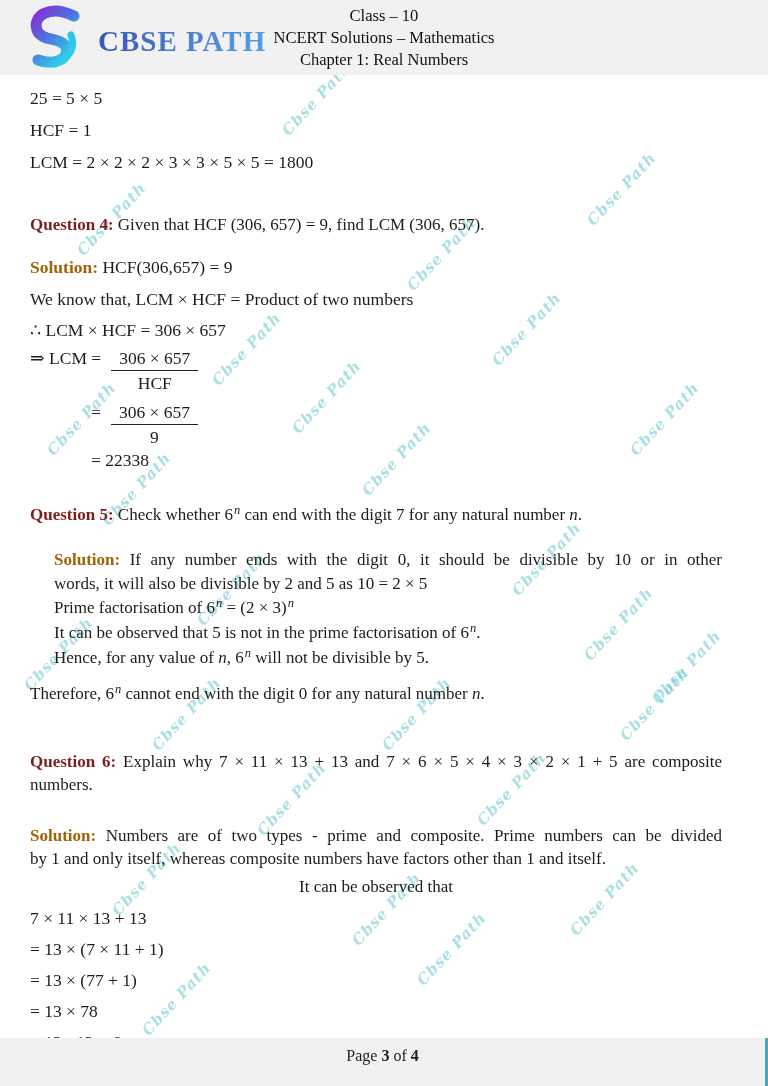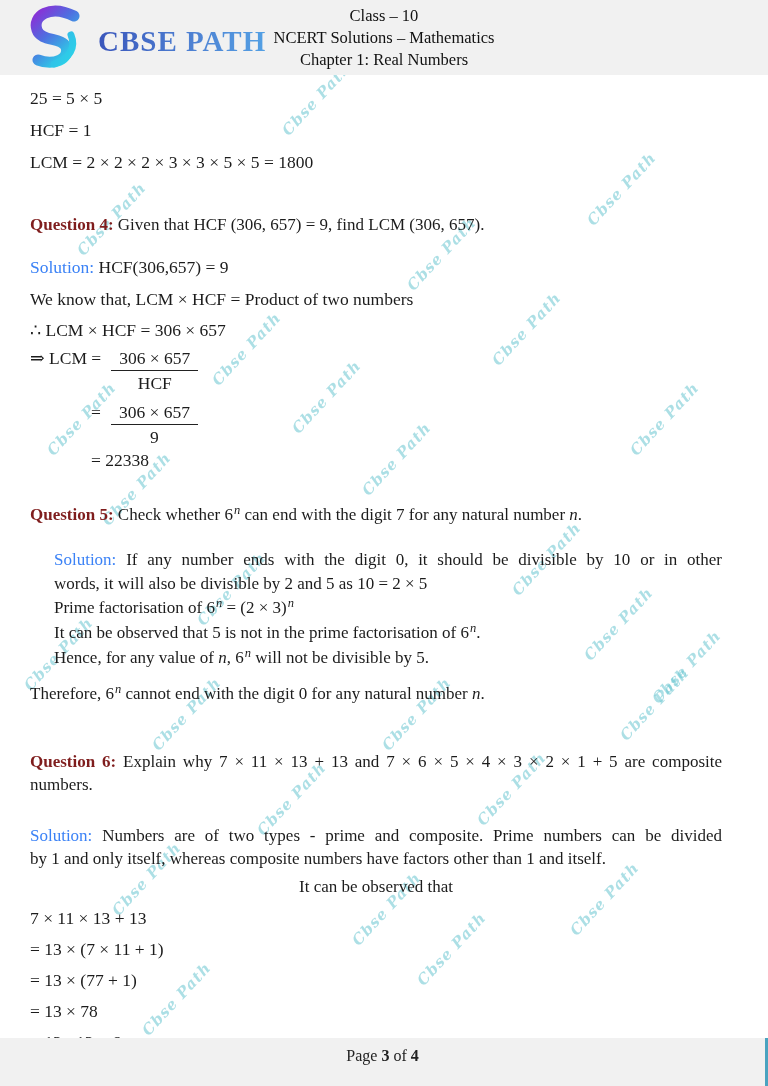--- a/index.html
+++ b/index.html
@@ -44,21 +44,21 @@
 
   
   .content {
     position:absolute; top:75px; left:30px; right:46px; z-index:2;
     font-size:17.5px; line-height:22px;
   }
   .eqline { margin-top:10px; }
   .eq-first { margin-top:12px; }
   .para { font-size:17px;margin-left:24px; }
   .qlabel { font-weight:bold; color:#7f1d1d; }
-  .slabel { font-weight:normal; color:#3b82f6; }
+  .slabel { font-weight:bold; color:#a16207; }
   .jline { text-align:justify; text-align-last:justify; white-space:normal; overflow:hidden; }
   .nowrap { white-space:nowrap; overflow:hidden; }
   .q4 { margin-top:41px; font-size:17px; }
   .s4intro { margin-top:20px; }
   .s4l1 { margin-top:10px; }
   .s4l2 { margin-top:9px; }
   .fracrow { display:flex; align-items:flex-start; margin-top:6px; }
   .fracrow2 { margin-top:7px; }
   .indent { margin-left:61px; }
   .frac { display:inline-block; text-align:center; margin-left:10px; }

